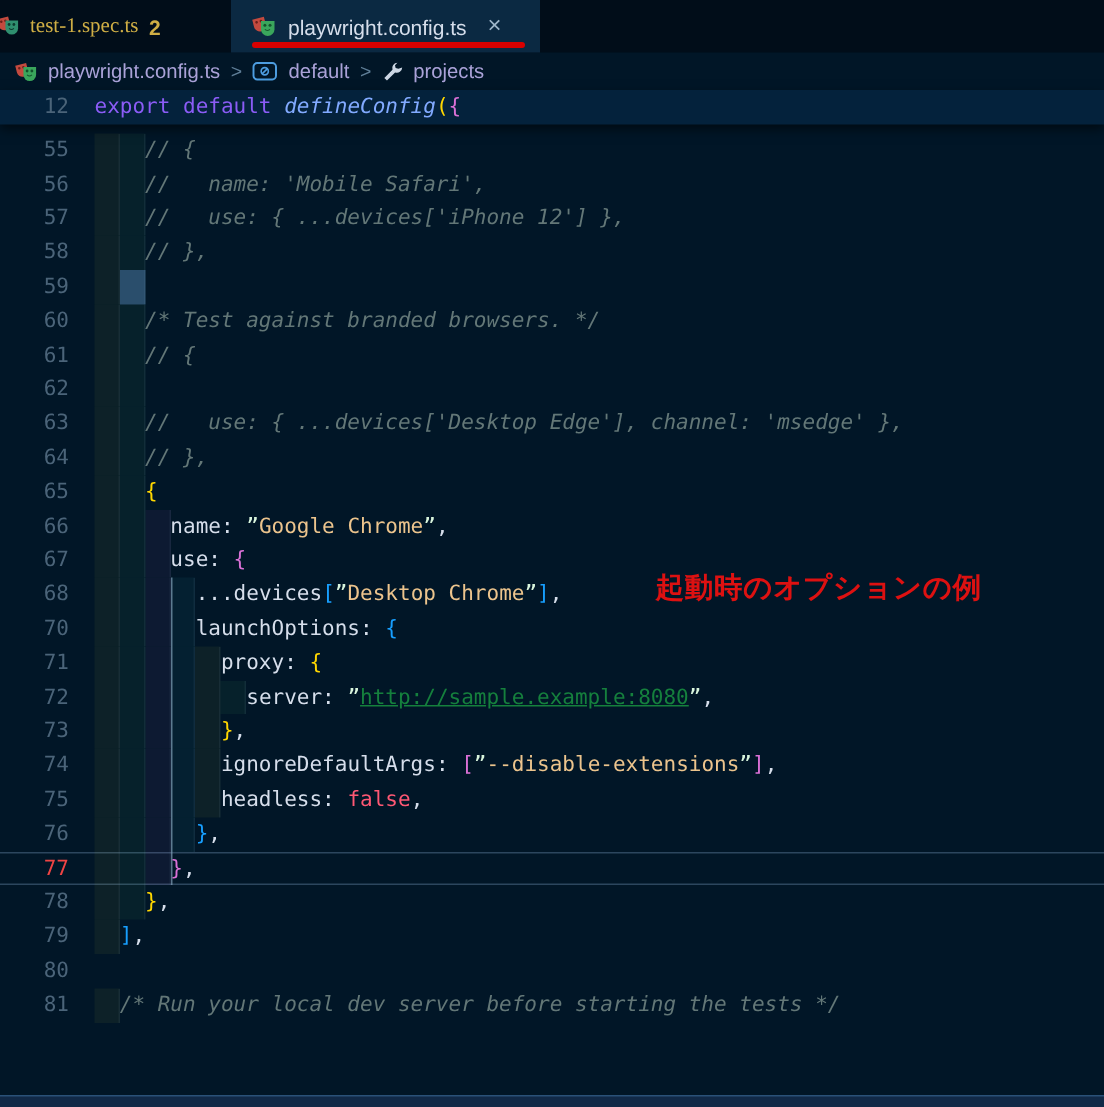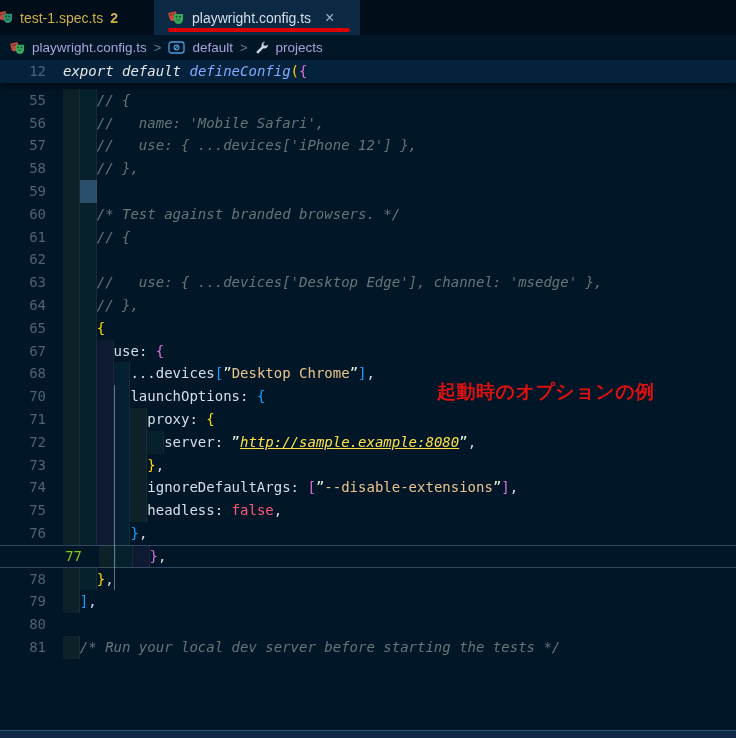--- a/index.html
+++ b/index.html
@@ -4,21 +4,21 @@
 <style>
   html,body{margin:0;padding:0;background:#000;}
   .page{position:relative;width:736px;height:738px;background:#011627;overflow:hidden;
         font-family:"Liberation Sans",sans-serif;}
 
   
   .tabbar{height:35px;background:#010d19;display:flex;align-items:stretch;position:relative;}
   .tab{display:flex;align-items:center;font-size:14px;position:relative;box-sizing:border-box;}
   .tab1{width:150px;color:#cfae45;padding-left:20px;overflow:hidden;}
   .tab1 .tabicon{position:absolute;left:-2px;top:9px;}
-  .tab1 .tablabel{margin-left:0px;}
+  .tab1 .tablabel{margin-left:0px;font-family:Liberation Serif, serif;}
   .tabbadge{margin-left:7px;font-weight:bold;color:#cfae45;}
   .tab.active{background:#0b2942;color:#d6deeb;margin-left:4px;padding:0 14px;width:206px;}
   .tab.active .tabicon{margin-right:8px;margin-top:2px;}
   .closeicon{margin-left:14px;color:#9fb6c9;font-size:16px;line-height:16px;cursor:pointer;}
   .tab-underline{position:absolute;left:14px;right:10px;bottom:3px;height:4px;
                  background:#d90000;border-radius:2px;}
 
   
   .breadcrumb{height:25px;display:flex;align-items:center;background:#011627;
               padding-left:8px;font-size:13.5px;color:#aaa2d8;}
@@ -36,31 +36,31 @@
   .iblock{position:absolute;top:0;bottom:0;z-index:1;box-shadow:inset -1px 0 0 rgba(132,160,190,.10);}
   .lvl0{background:rgba(255,255,64,.05);}
   .lvl1{background:rgba(127,255,127,.05);}
   .lvl2{background:rgba(255,127,255,.05);}
   .lvl3{background:rgba(79,236,236,.05);}
   .iblock.bright{background:#2a4e6c;}
   .sticky{background:#04223c;box-shadow:0 3px 7px rgba(0,0,0,.55);position:relative;z-index:3;}
   .lines{position:relative;margin-top:6px;}
   .guide{position:absolute;width:1px;background:rgba(140,170,195,.65);z-index:2;}
   .code-row.current{box-shadow:inset 0 1px 0 rgba(127,160,197,.35), inset 0 -1px 0 rgba(127,160,197,.35);}
-  .code-row.current .gutter{color:#84cc16;padding-left:36px;}
-
-  
-  .sg-kw{color:#e5e5e5;font-style:italic;}
+  .code-row.current .gutter{color:#ef4444;}
+
+  
+  .sg-kw{color:#8b5cf6;}
   .sg-fn{color:#82aaff;font-style:italic;}
   .sg-pr{color:#d6deeb;}
   .sg-pu{color:#d6deeb;}
   .sg-pl{color:#d6deeb;}
   .sg-s{color:#ecc48d;}
   .sg-q{color:#d9f5dd;}
-  .sg-lk{color:#fde047;text-decoration:underline;font-style:italic;}
+  .sg-lk{color:#15803d;text-decoration:underline;}
   .sg-c{color:#637777;font-style:italic;}
   .sg-b1{color:#ffd700;}
   .sg-b2{color:#da70d6;}
   .sg-b3{color:#179fff;}
   .sg-bo{color:#ff5874;}
 
   
   .note{position:absolute;left:437px;top:379px;color:#dd1111;font-weight:bold;
         font-size:19px;z-index:5;letter-spacing:.5px;}
 
@@ -238,20 +238,29 @@
         </div>
         <div class="code-row">
           <div class="gutter">65</div>
           <div class="code-cell">
             <span class="iblock lvl0" style="left: 17px; width: 16.86px;"></span>
             <span class="iblock lvl1" style="left: 33.86px; width: 16.86px;"></span>
             <span class="ctext"><span class="sg-pl">    </span><span class="sg-b1">{</span></span>
           </div>
         </div>
         <div class="code-row">
+          <div class="gutter">66</div>
+          <div class="code-cell">
+            <span class="iblock lvl0" style="left: 17px; width: 16.86px;"></span>
+            <span class="iblock lvl1" style="left: 33.86px; width: 16.86px;"></span>
+            <span class="iblock lvl2" style="left: 50.72px; width: 16.86px;"></span>
+            <span class="ctext"><span class="sg-pl">      </span><span class="sg-pr">name</span><span class="sg-pu">: </span><span class="sg-q">”</span><span class="sg-s">Google Chrome</span><span class="sg-q">”</span><span class="sg-pu">,</span></span>
+          </div>
+        </div>
+        <div class="code-row">
           <div class="gutter">67</div>
           <div class="code-cell">
             <span class="iblock lvl0" style="left: 17px; width: 16.86px;"></span>
             <span class="iblock lvl1" style="left: 33.86px; width: 16.86px;"></span>
             <span class="iblock lvl2" style="left: 50.72px; width: 16.86px;"></span>
             <span class="ctext"><span class="sg-pl">      </span><span class="sg-pr">use</span><span class="sg-pu">: </span><span class="sg-b2">{</span></span>
           </div>
         </div>
         <div class="code-row">
           <div class="gutter">68</div>

